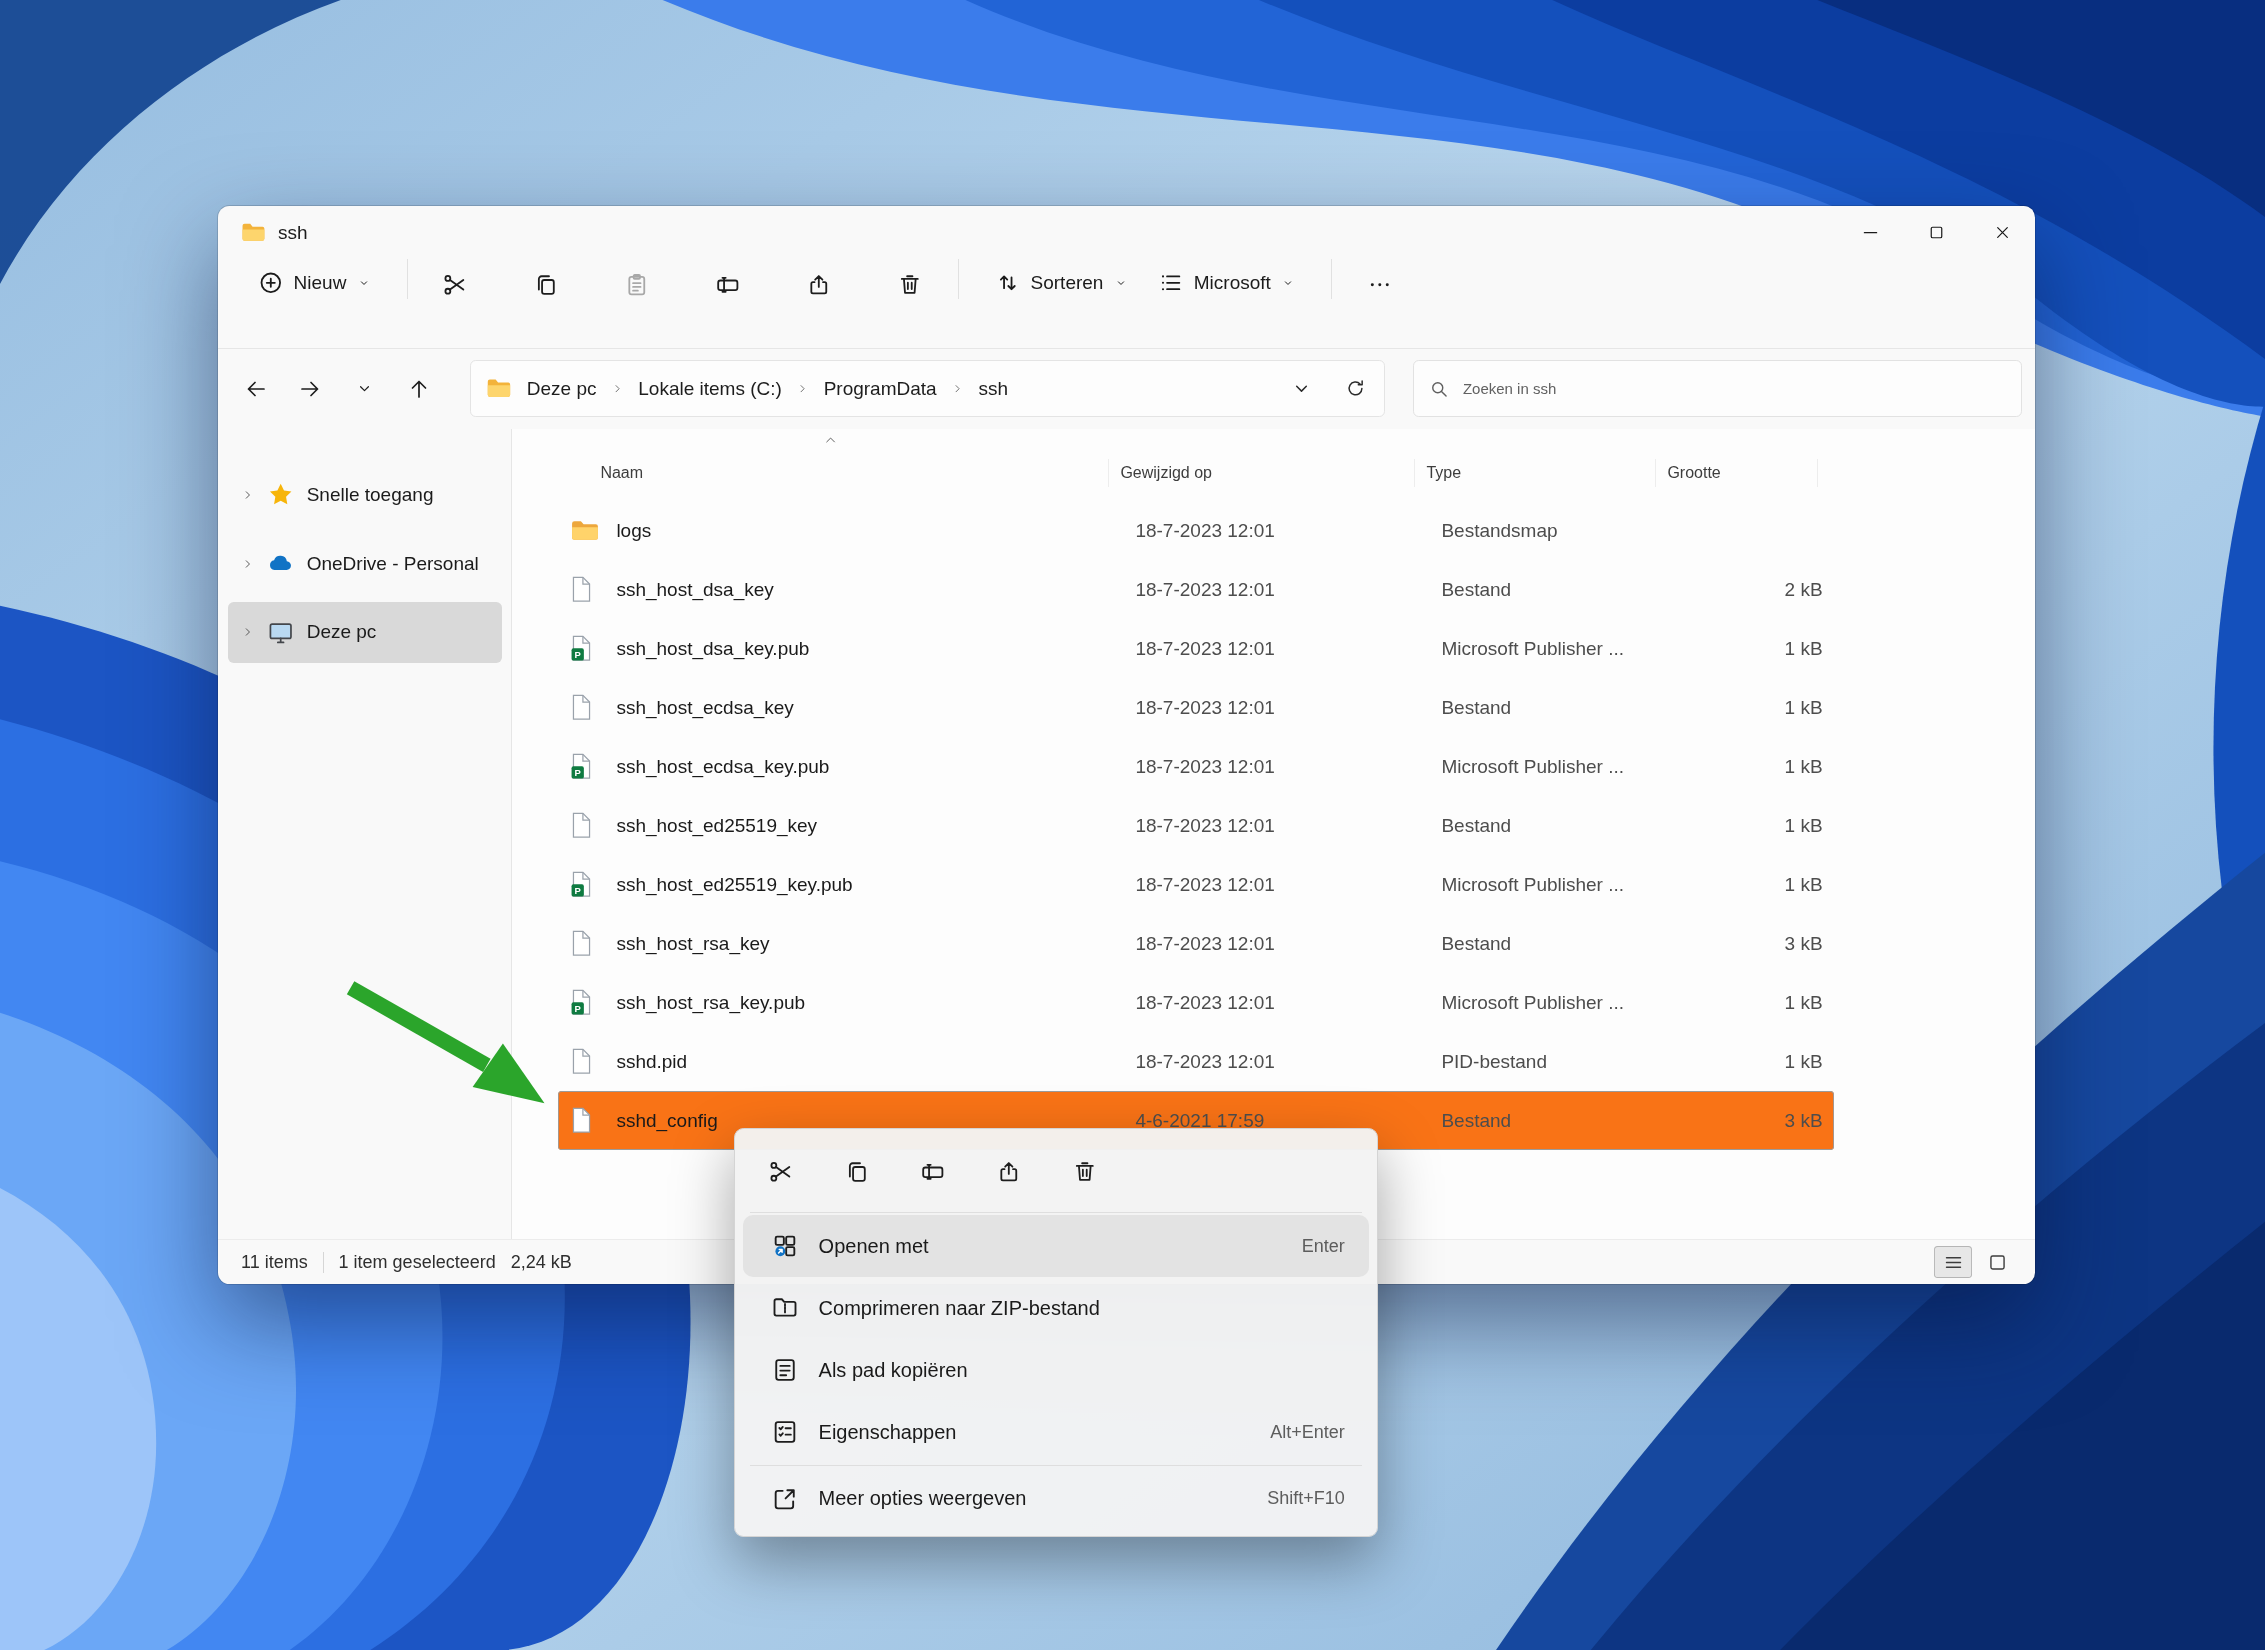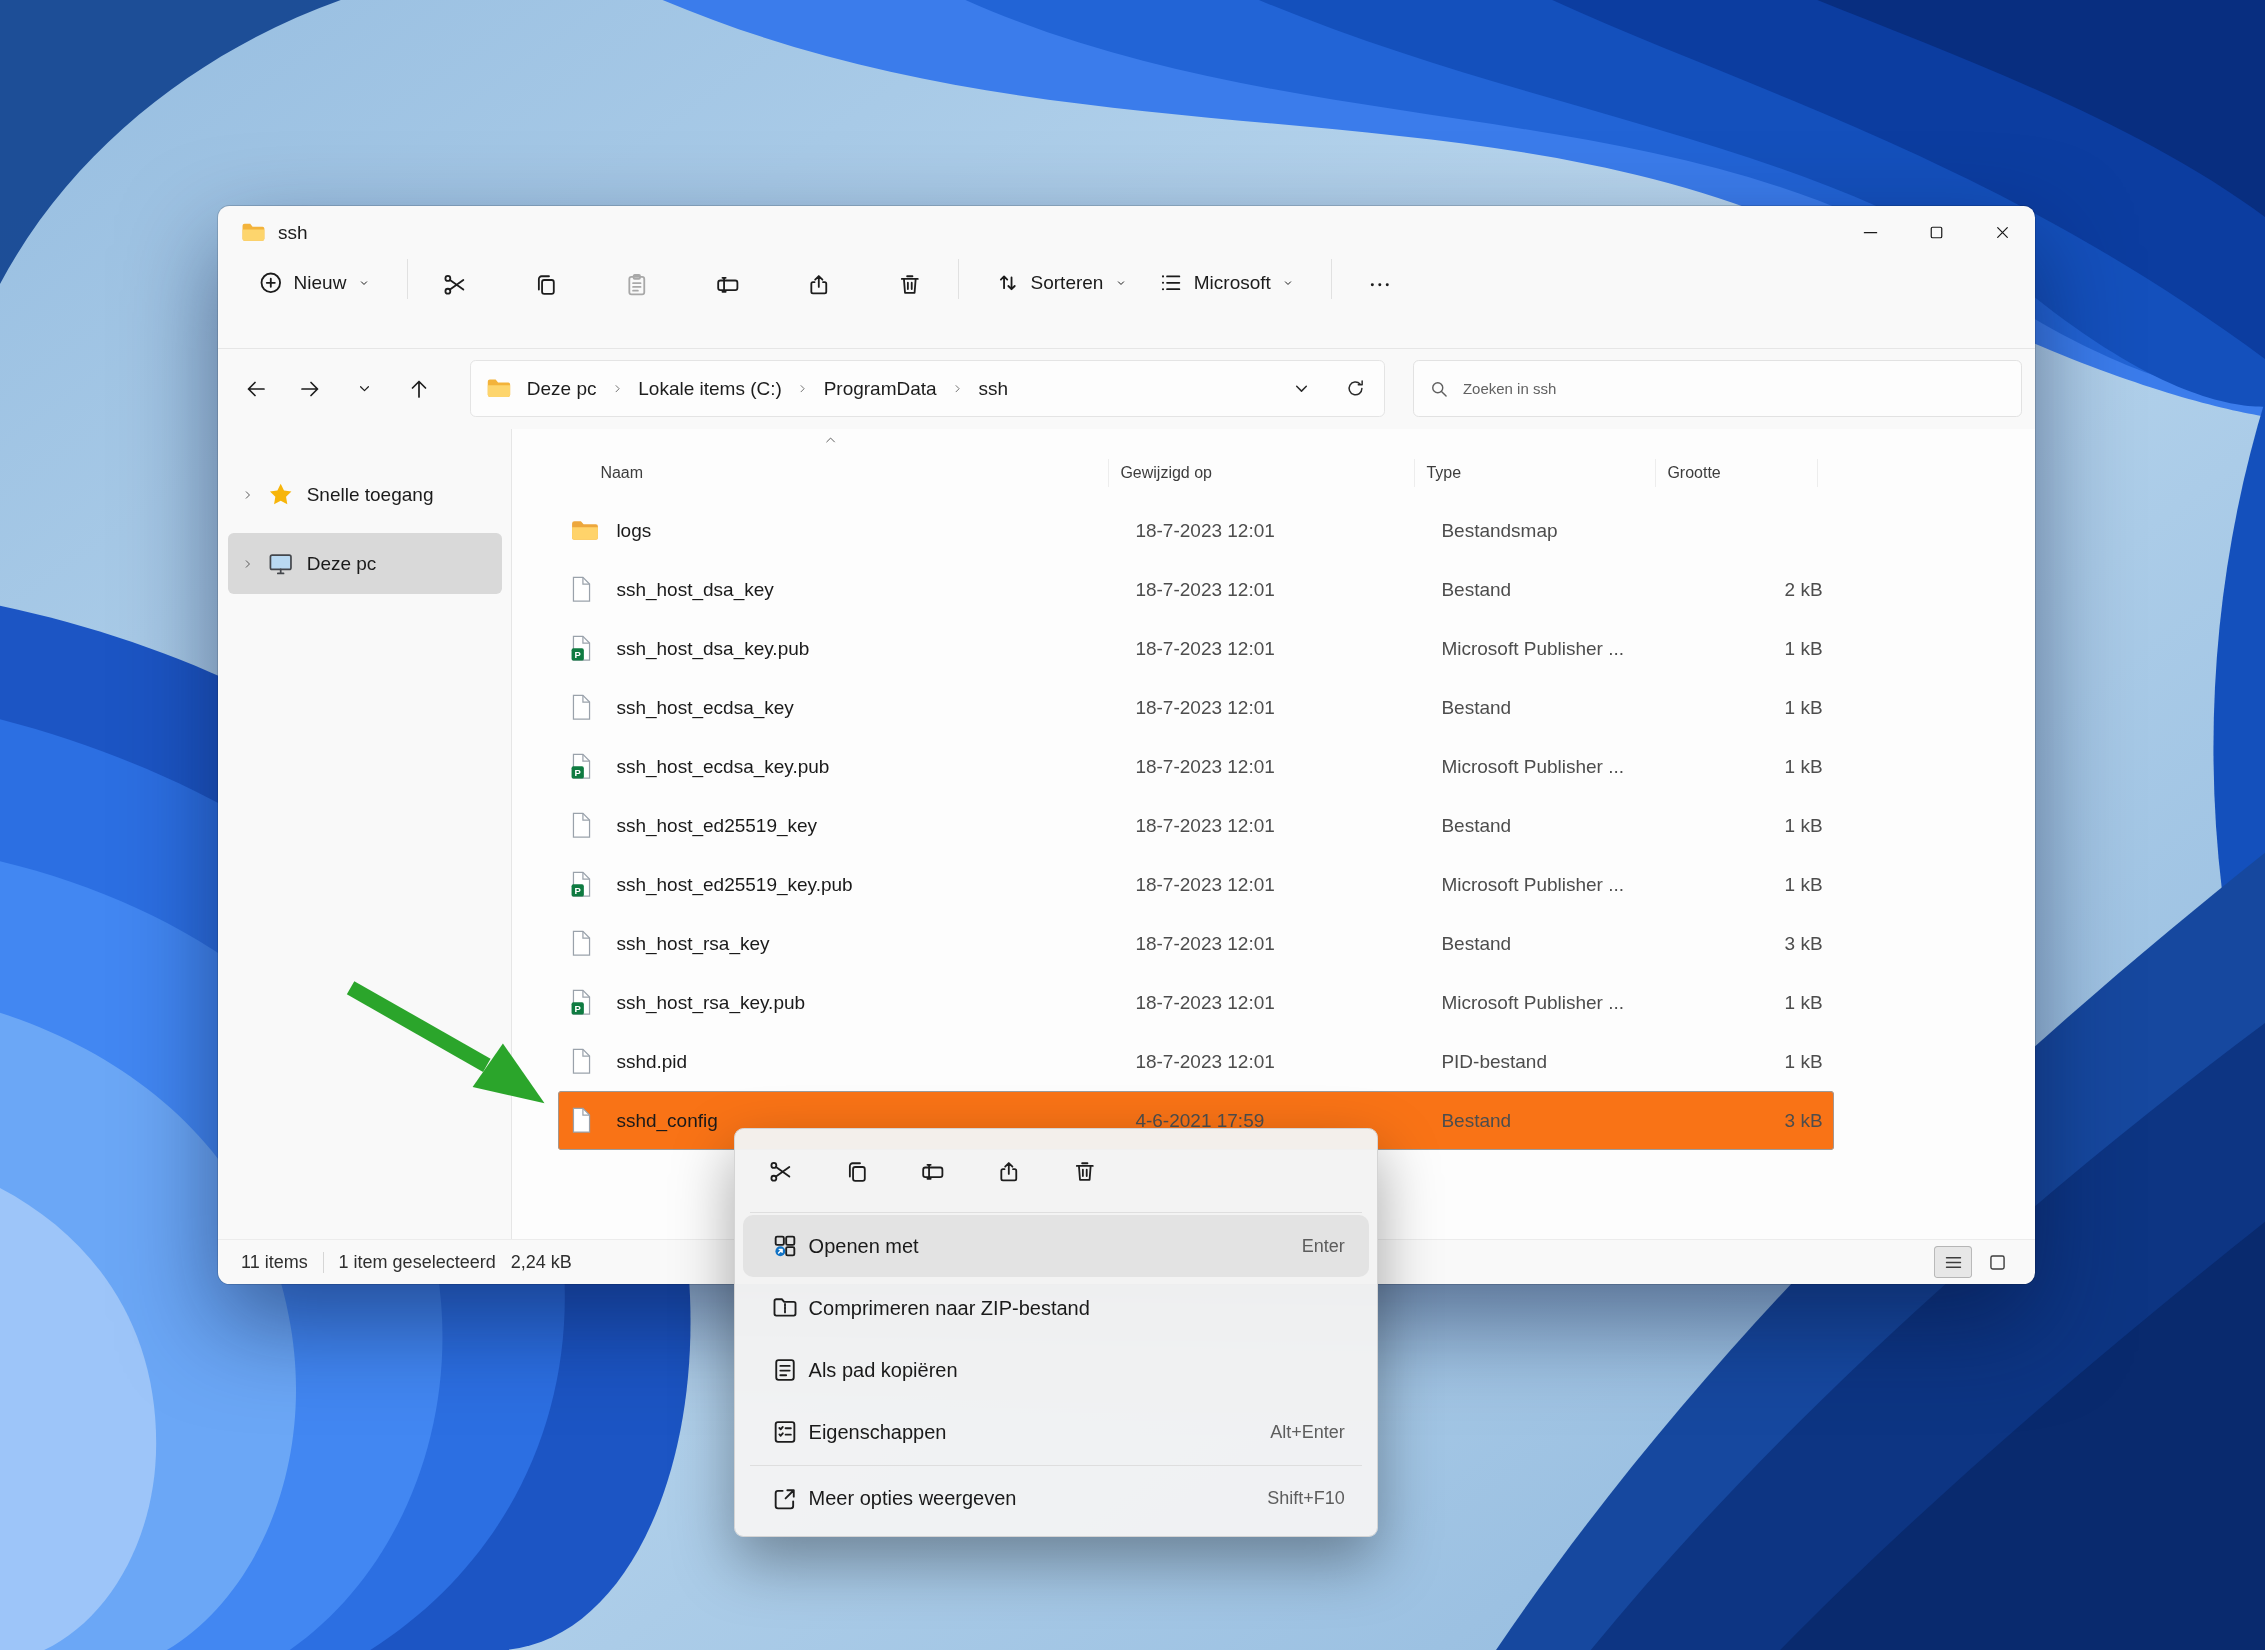--- a/index.html
+++ b/index.html
@@ -85,21 +85,21 @@
   .viewbtn{width:38px;height:32px;display:flex;align-items:center;justify-content:center;border:none;background:none;border-radius:3.8px;color:#3c3c3c;margin-left:5.7px}
   .viewbtn.active{background:#e7e7e7;box-shadow:inset 0 0 0 0.9px #b5b5b5}
   .viewbtn svg{width:21px;height:21px;fill:none;stroke:currentColor;stroke-width:1.6;stroke-linecap:round;stroke-linejoin:round}
 
   
   .ctx{position:absolute;left:734px;top:1128px;width:644px;box-sizing:border-box;background:rgba(243,243,243,.97);border:0.9px solid #d4d4d4;border-radius:9.5px;box-shadow:0 24.6px 61px rgba(0,0,0,.35);padding:5.7px;z-index:40}
   .ctx-iconrow{display:flex;gap:19px;padding:9.5px 7.6px 11.4px 11.4px}
   .ctx-ibtn{width:57px;height:55px;display:flex;align-items:center;justify-content:center;border:none;background:none;border-radius:5.7px;color:#1d1d1d}
   .ctx-ibtn svg{width:25.6px;height:25.6px;fill:none;stroke:currentColor;stroke-width:1.7;stroke-linecap:round;stroke-linejoin:round}
   .ctx-sep{height:0.9px;background:#dedede;margin:1.9px 9.5px}
-  .ctx-item{height:62px;display:flex;align-items:center;gap:10px;padding:0 24.6px 0 28px;border-radius:10px;color:#1a1a1a;font-size:20px;margin:0 1.9px}
+  .ctx-item{height:62px;display:flex;align-items:center;gap:20px;padding:0 24.6px 0 28px;border-radius:10px;color:#1a1a1a;font-size:20px;margin:0 1.9px}
   .ctx-item .ci svg{width:28px;height:28px;fill:none;stroke:#1d1d1d;stroke-width:1.6;stroke-linecap:round;stroke-linejoin:round}
   .ctx-item .sc{margin-left:auto;color:#5d5d5d;font-size:18px}
   .ctx-item.highlight{background:#e3e3e3}
 
   .green-arrow{position:absolute;left:0;top:0;z-index:60;pointer-events:none}
 </style>
 </head>
 <body>
 
 <svg class="wallpaper" viewBox="0 0 2394 1744" preserveAspectRatio="none">
@@ -335,20 +335,33 @@
             <svg viewBox="0 0 24 24">
               <path d="M9 6.5 L14.5 12 L9 17.5"></path>
             </svg>
           </span>
         <span class="s-icon">
             <svg viewBox="0 0 24 24">
               <path d="M12 2.5 l2.9 5.9 6.5 .9 -4.7 4.6 1.1 6.5 -5.8-3.1 -5.8 3.1 1.1-6.5 -4.7-4.6 6.5-.9 Z" fill="#f7b50a"></path>
             </svg>
           </span>
         <span>Snelle toegang</span>
+      </div>
+      <div class="side-item">
+        <span class="s-chev">
+            <svg viewBox="0 0 24 24">
+              <path d="M9 6.5 L14.5 12 L9 17.5"></path>
+            </svg>
+          </span>
+        <span class="s-icon">
+            <svg viewBox="0 0 24 24">
+              <path d="M6.5 17.5 h10.5 a3.8 3.8 0 0 0 .4-7.6 A5.8 5.8 0 0 0 6.2 8.9 4.35 4.35 0 0 0 6.5 17.5 Z" fill="#1173c5"></path>
+            </svg>
+          </span>
+        <span>OneDrive - Personal</span>
       </div>
       <div class="side-item selected">
         <span class="s-chev">
             <svg viewBox="0 0 24 24">
               <path d="M9 6.5 L14.5 12 L9 17.5"></path>
             </svg>
           </span>
         <span class="s-icon">
             <svg viewBox="0 0 24 24">
               <rect x="3" y="4.5" width="18" height="12.5" rx="1.5" fill="#b9d9f2" stroke="#44474c" stroke-width="1.5"></rect>

